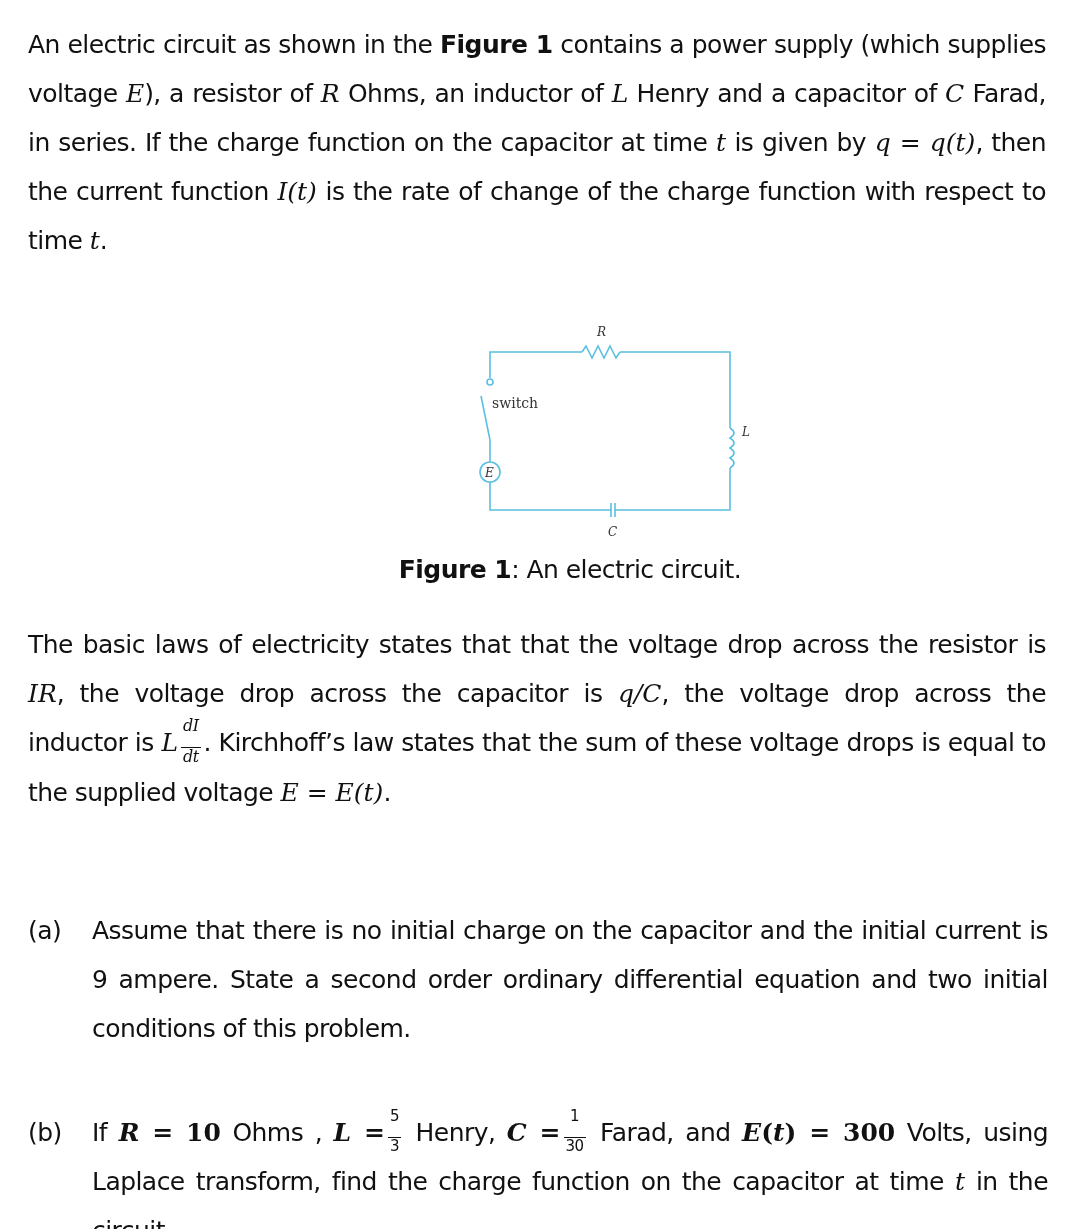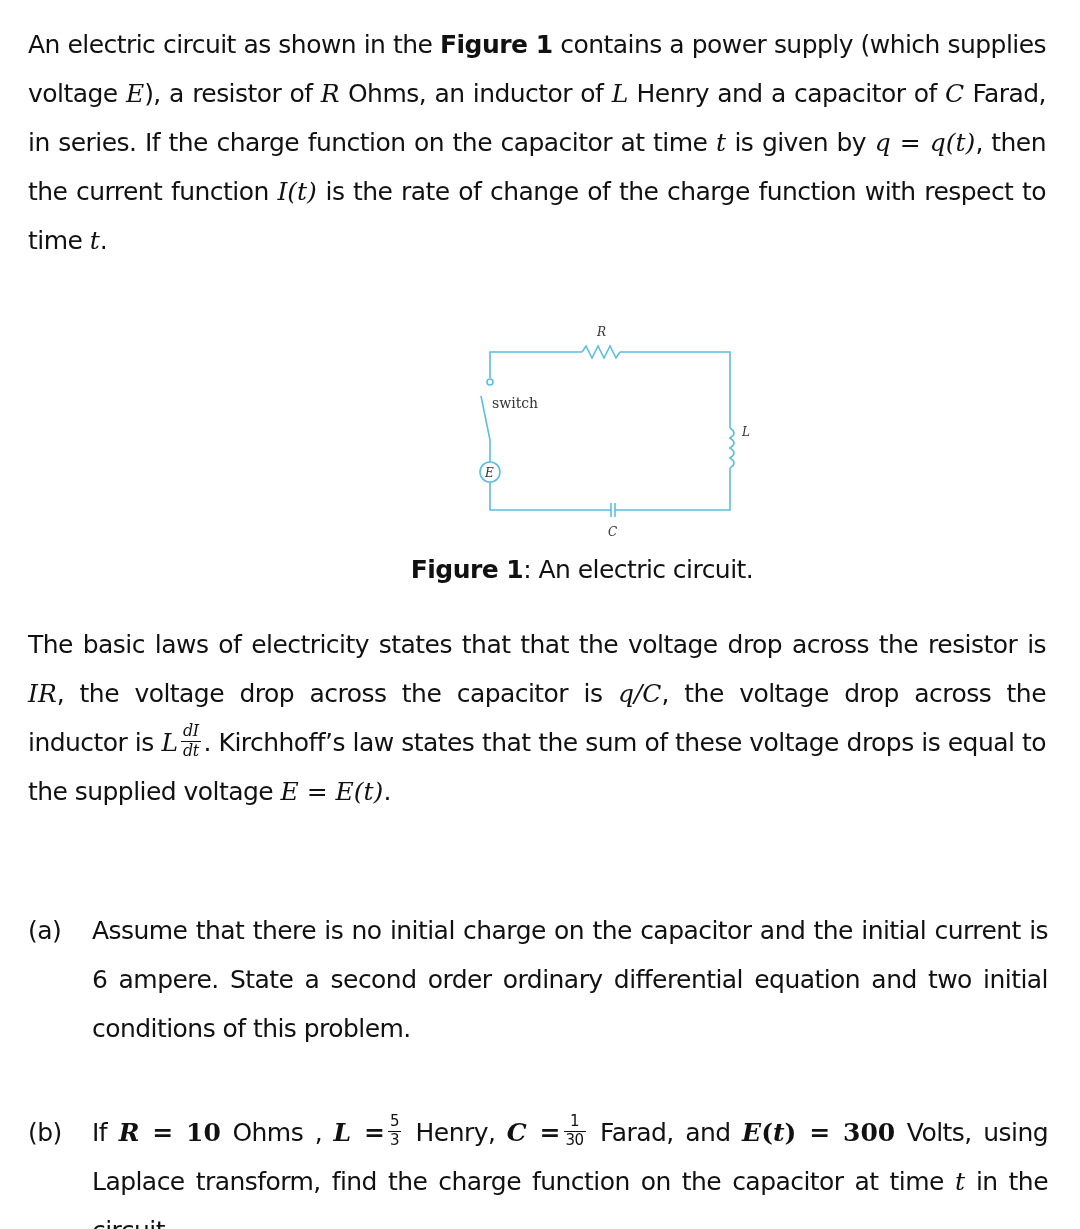--- a/index.html
+++ b/index.html
@@ -10,26 +10,26 @@
   .para {
     position: absolute; left: 28px; width: 1018px;
     font-size: 25px; line-height: 49px; text-align: justify;
     letter-spacing: -0.55px;
   }
   .m { font-family: "DejaVu Serif", serif; font-style: italic; letter-spacing: 0; }
   .mr { font-family: "DejaVu Serif", serif; letter-spacing: 0; font-weight: bold; }
   b { font-weight: bold; margin-top: 19px; }
   .figure { position: absolute; left: 470px; top: 318px; width: 290px; height: 230px; }
   .caption {
-    position: absolute; left: 12px; width: 988px; top: 555px; text-align: center;
+    position: absolute; left: 0; width: 988px; top: 555px; text-align: center;
     font-size: 25px; letter-spacing: -0.55px; padding-left: 152px; box-sizing: border-box;
   }
   .frac { display: inline-block; vertical-align: middle; text-align: center; line-height: 1; margin: 0 3px; position: relative; top: -3px;}
   .frac .num, .frac .den { display: block; font-size: 15px; padding: 0 2px; }
-  .frac .num { border-bottom: 1.3px solid #111; padding-bottom: 2px; }
+  .frac .num { border-bottom: 1.3px solid #111; padding-bottom: 13px; }
   .frac .den { padding-top: 1px; }
   .frac.it .num, .frac.it .den { font-family: "DejaVu Serif", serif; font-style: italic; font-size: 16px; }
   .qitem { position: absolute; left: 28px; width: 1020px; font-size: 25px; line-height: 49px; letter-spacing: -0.55px; }
   .qlabel { position: absolute; left: 0; top: 0; }
   .qtext { margin-left: 64px; text-align: justify; }
   svg text { font-family: "DejaVu Serif", serif; }
 </style>
 </head>
 <body>
 
@@ -71,21 +71,21 @@
 <div class="caption">
   <b>Figure 1</b><span>: An electric circuit.</span>
 </div>
 
 <div class="para" style="top:620px;">
   <span>The basic laws of electricity states that that the voltage drop across the resistor is </span><span class="m">IR</span><span>, the voltage drop across the capacitor is </span><span class="m">q/C</span><span>, the voltage drop across the inductor is </span><span class="m">L</span><span class="frac it"><span class="num">dI</span><span class="den">dt</span></span><span>. Kirchhoff’s law states that the sum of these voltage drops is equal to the supplied voltage </span><span class="m">E = E(t)</span><span>.</span>
 </div>
 
 <div class="qitem" style="top:906px;">
   <span class="qlabel">(a)</span>
-  <div class="qtext">Assume that there is no initial charge on the capacitor and the initial current is 6 ampere. State a second order ordinary differential equation and two initial conditions of this problem.</div>
+  <div class="qtext">Assume that there is no initial charge on the capacitor and the initial current is 9 ampere. State a second order ordinary differential equation and two initial conditions of this problem.</div>
 </div>
 
 <div class="qitem" style="top:1108px;">
   <span class="qlabel">(b)</span>
   <div class="qtext">
     <span>If </span><span class="mr"><span class="m">R</span> = 10</span><span> Ohms , </span><span class="mr"><span class="m">L</span> =</span><span class="frac"><span class="num">5</span><span class="den">3</span></span><span> Henry, </span><span class="mr"><span class="m">C</span> =</span><span class="frac"><span class="num">1</span><span class="den">30</span></span><span> Farad, and </span><span class="mr"><span class="m">E</span>(<span class="m">t</span>) = 300</span><span> Volts, using Laplace transform, find the charge function on the capacitor at time </span><span class="m">t</span><span> in the circuit.</span>
   </div>
 </div>
 
 </body></html>

